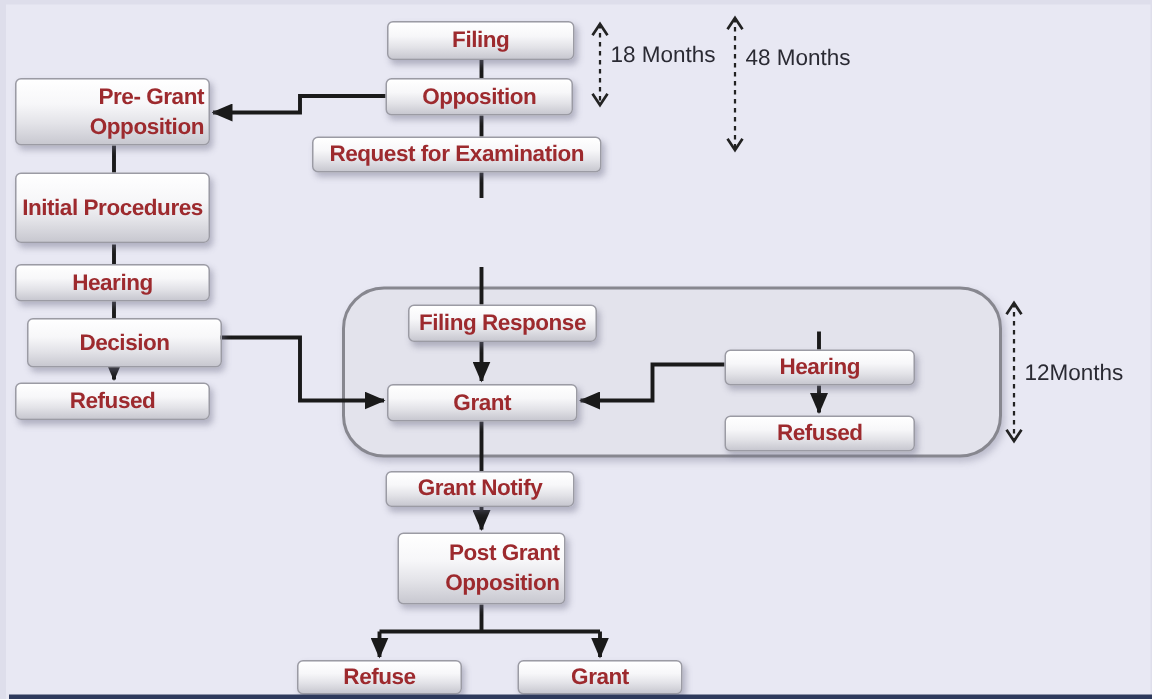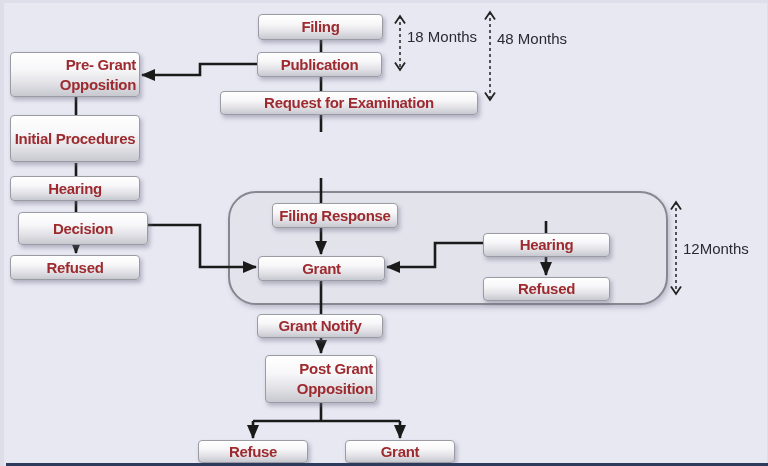--- a/index.html
+++ b/index.html
@@ -83,22 +83,22 @@
     </g>
 
     <g stroke="#222" stroke-width="1.5" fill="none" stroke-dasharray="3 3">
       <path d="M400,16 V70" marker-start="url(#vee)" marker-end="url(#vee)"></path>
       <path d="M490,12 V100" marker-start="url(#vee)" marker-end="url(#vee)"></path>
       <path d="M676,202 V294" marker-start="url(#vee)" marker-end="url(#vee)"></path>
     </g>
   </svg>
 
   <div class="node" style="left:258px;top:14px;width:125px;height:26px">Filing</div>
-  <div class="node" style="left:257px;top:52px;width:125px;height:25px">Publication</div>
-  <div class="node" style="left:220px;top:91px;width:258px;height:24px">Request for Examination</div>
+  <div class="node" style="left:257px;top:52px;width:125px;height:25px">Opposition</div>
+  <div class="node" style="left:208px;top:91px;width:193px;height:24px">Request for Examination</div>
 
   <div class="node" style="left:10px;top:52px;width:130px;height:45px">Pre- Grant Opposition</div>
   <div class="node" style="left:10px;top:115px;width:130px;height:47px">Initial Procedures</div>
   <div class="node" style="left:10px;top:176px;width:130px;height:25px">Hearing</div>
   <div class="node" style="left:18px;top:212px;width:130px;height:33px">Decision</div>
   <div class="node" style="left:10px;top:255px;width:130px;height:25px">Refused</div>
 
   <div class="node" style="left:272px;top:203px;width:126px;height:25px">Filing Response</div>
   <div class="node" style="left:258px;top:256px;width:127px;height:25px">Grant</div>
   <div class="node" style="left:483px;top:233px;width:127px;height:24px">Hearing</div>

